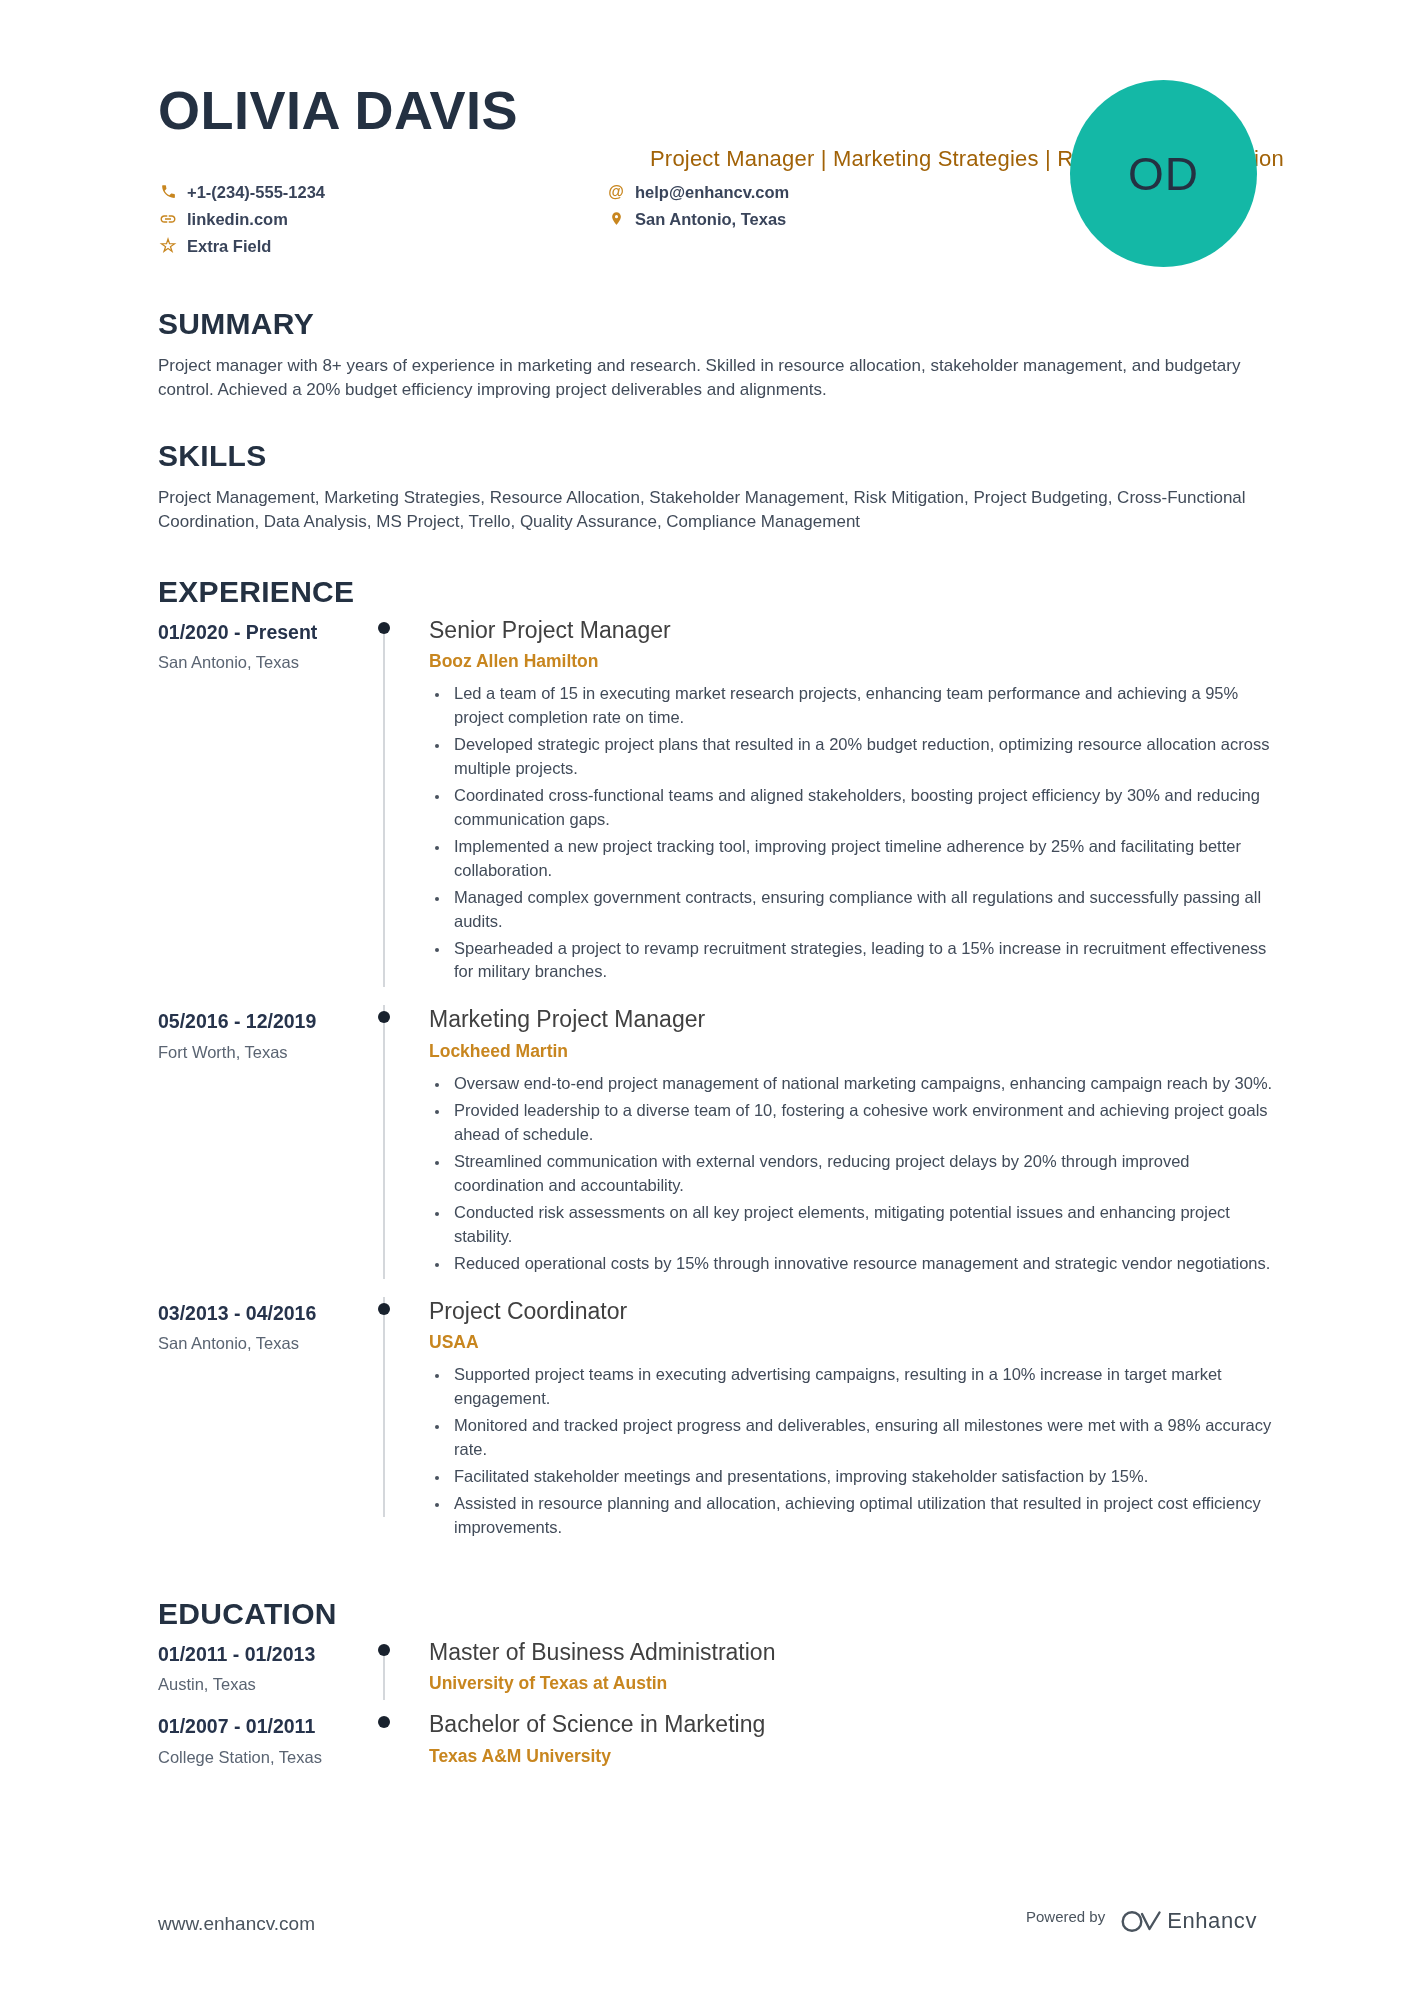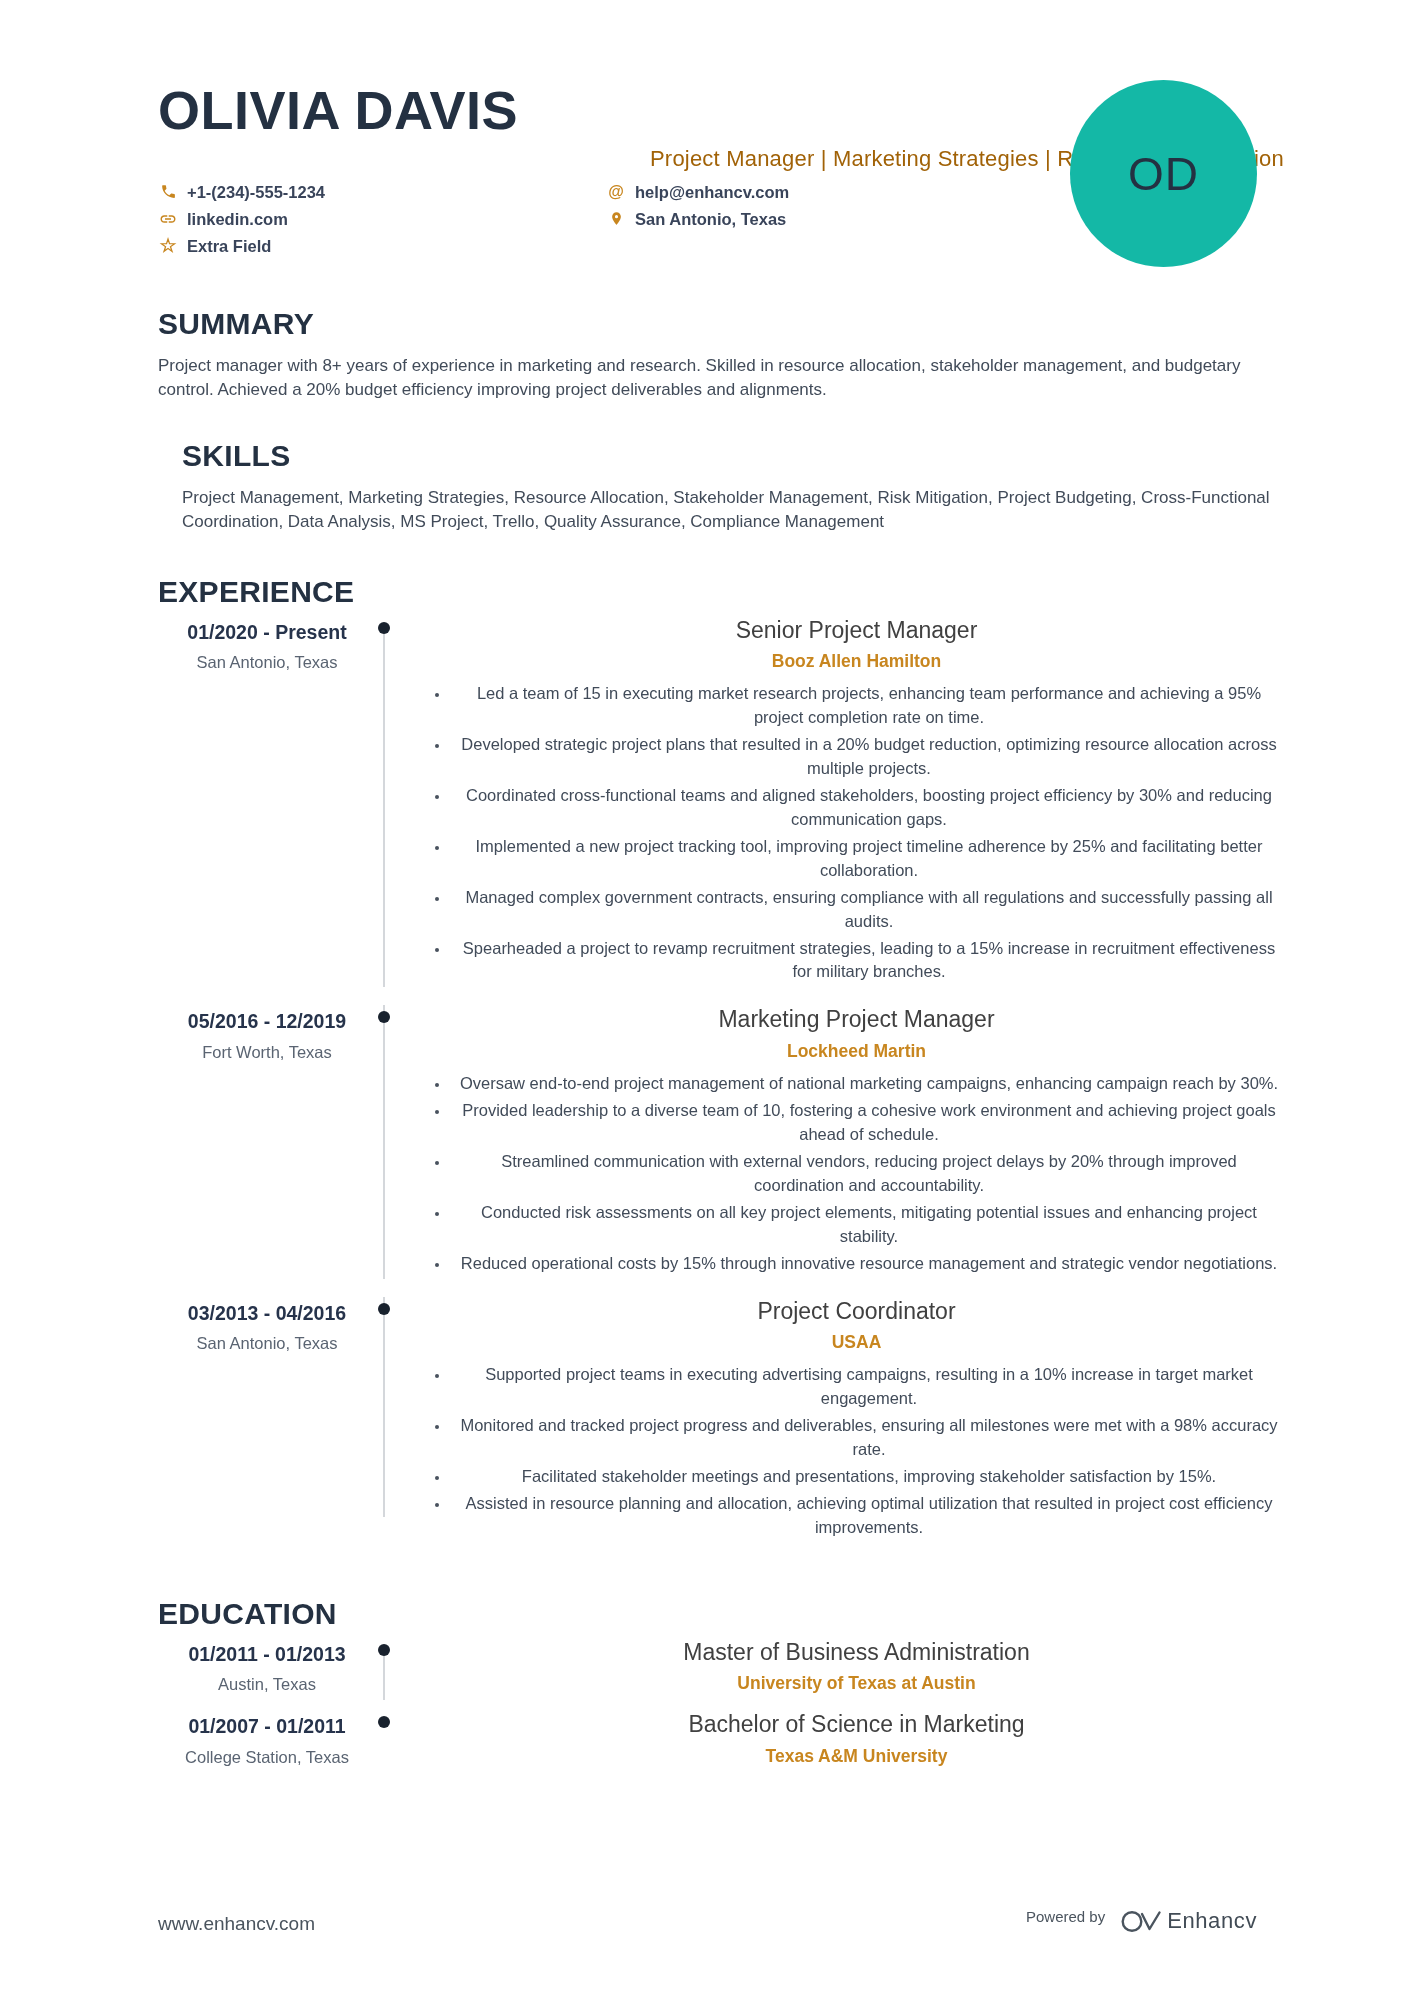--- a/index.html
+++ b/index.html
@@ -30,28 +30,28 @@
   .avatar{
     position:absolute; top:80px; right:92px; width:187px; height:187px;
     border-radius:50%; background:#14b8a6; display:flex; align-items:center; justify-content:center;
   }
   .avatar span{ font-size:46px; color:#243142; letter-spacing:1px; font-weight:500; }
   
   .section-title{
     font-size:30px; font-weight:700; color:#243142; letter-spacing:.3px; line-height:1.1;
   }
   .sec-summary{ margin-top:50px; }
-  .sec-skills{ margin-top:36px;margin-left:24px; }
+  .sec-skills{ margin-top:36px; }
   .sec-experience{ margin-top:40px; }
   .sec-education{ margin-top:36px; }
   .para{
     margin-top:14px; font-size:17px; line-height:1.44; color:#414b59; max-width:1252px;
   }
   
-  .entries{ margin-top:8px;text-align:center; }
+  .entries{ margin-top:8px; }
   .entry{ display:flex; }
   .exp-entry{ padding-bottom:18px; }
   .ed-entry{ padding-bottom:16px; }
   .entry-left{ flex:0 0 218px; padding-top:5px; }
   .dates{ font-size:19.5px; font-weight:700; color:#26334b; line-height:1.2; }
   .location{ margin-top:9px; font-size:16.5px; color:#5a6472; font-weight:400; }
   .tl{ flex:0 0 16px; position:relative; }
   .tl-line{ position:absolute; left:50%; transform:translateX(-50%); top:0; bottom:0;
     width:2px; background:#d4d7db; }
   .tl-dot{ position:absolute; left:50%; transform:translateX(-50%); top:6px;

